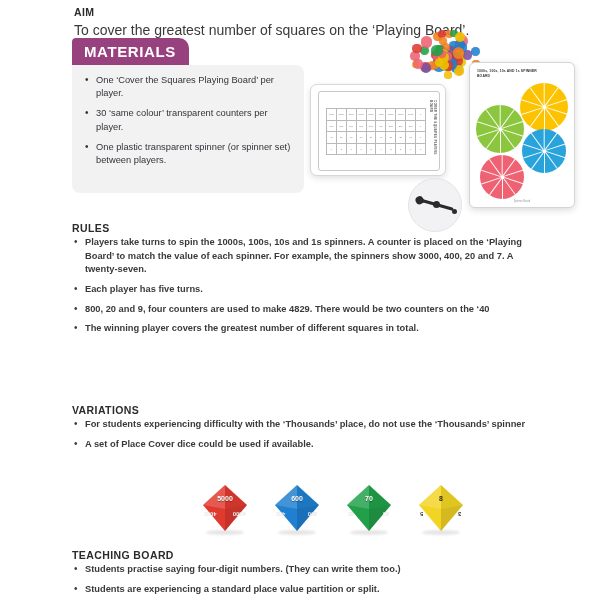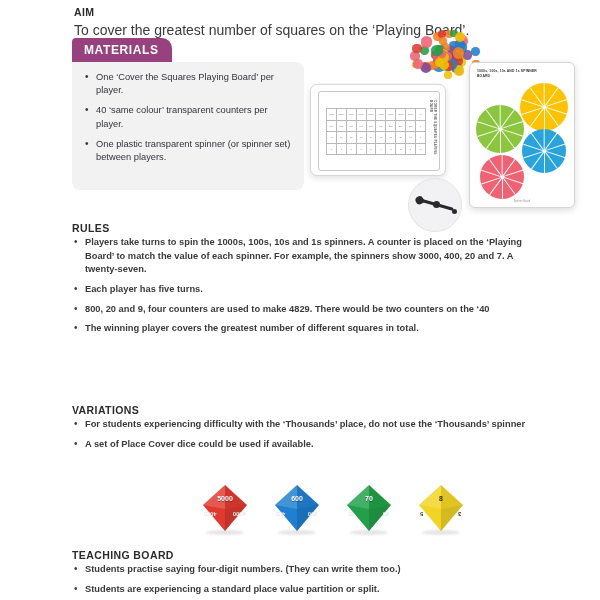--- a/index.html
+++ b/index.html
@@ -24,21 +24,21 @@
   
   .aim { position: absolute; left: 42px; top: 6px; width: 420px; }
   .aim .section-head { margin-bottom: 2px; }
 
   
   .materials-wrap { position: absolute; left: 40px; top: 38px; width: 230px; }
   .materials-badge {
     display: inline-block;
     background: #97417F;
     color: #ffffff;
-    font-size: 12px;
+    font-size: 15px;
     font-weight: bold;
     letter-spacing: 0.6px;
     padding: 5px 13px 5px 12px;
     border-radius: 4px 10px 0 0;
   }
   .materials-panel {
     background: #f2f2f2;
     border-radius: 0 8px 8px 8px;
     padding: 9px 12px 10px 10px;
     width: 232px;
@@ -243,21 +243,21 @@
   <div class="aim">
     <div class="section-head">AIM</div>
     <div class="body-text">To cover the greatest number of squares on the ‘Playing Board’.</div>
   </div>
 
   <div class="materials-wrap">
     <div class="materials-badge">MATERIALS</div>
     <div class="materials-panel">
       <ul>
         <li>One ‘Cover the Squares Playing Board’ per player.</li>
-        <li>40 ‘same colour’ transparent counters per player.</li>
+        <li>30 ‘same colour’ transparent counters per player.</li>
         <li>One plastic transparent spinner (or spinner set) between players.</li>
       </ul>
     </div>
   </div>
 
   <div class="counters">
       <div class="chip" style="width: 9.45207px; height: 9.45207px; left: 33.6307px; top: 28.1549px; background: rgb(242, 194, 0);"></div>
       <div class="chip" style="width: 9.21605px; height: 9.21605px; left: 34.7232px; top: 29.3101px; background: rgb(245, 130, 32);"></div>
       <div class="chip" style="width: 9.9471px; height: 9.9471px; left: 28.8343px; top: 32.9567px; background: rgb(123, 79, 160);"></div>
       <div class="chip" style="width: 10.2872px; height: 10.2872px; left: 51.8824px; top: 34.8557px; background: rgb(242, 194, 0);"></div>

